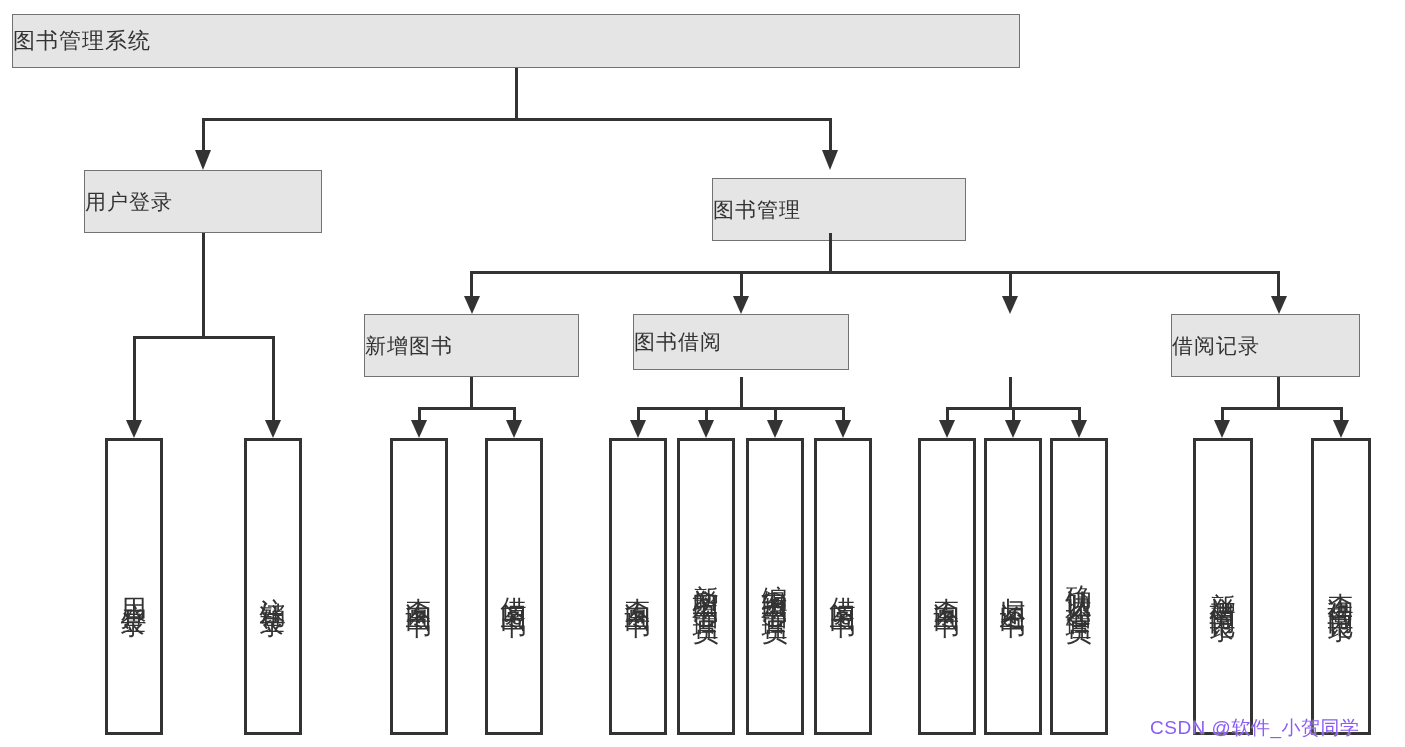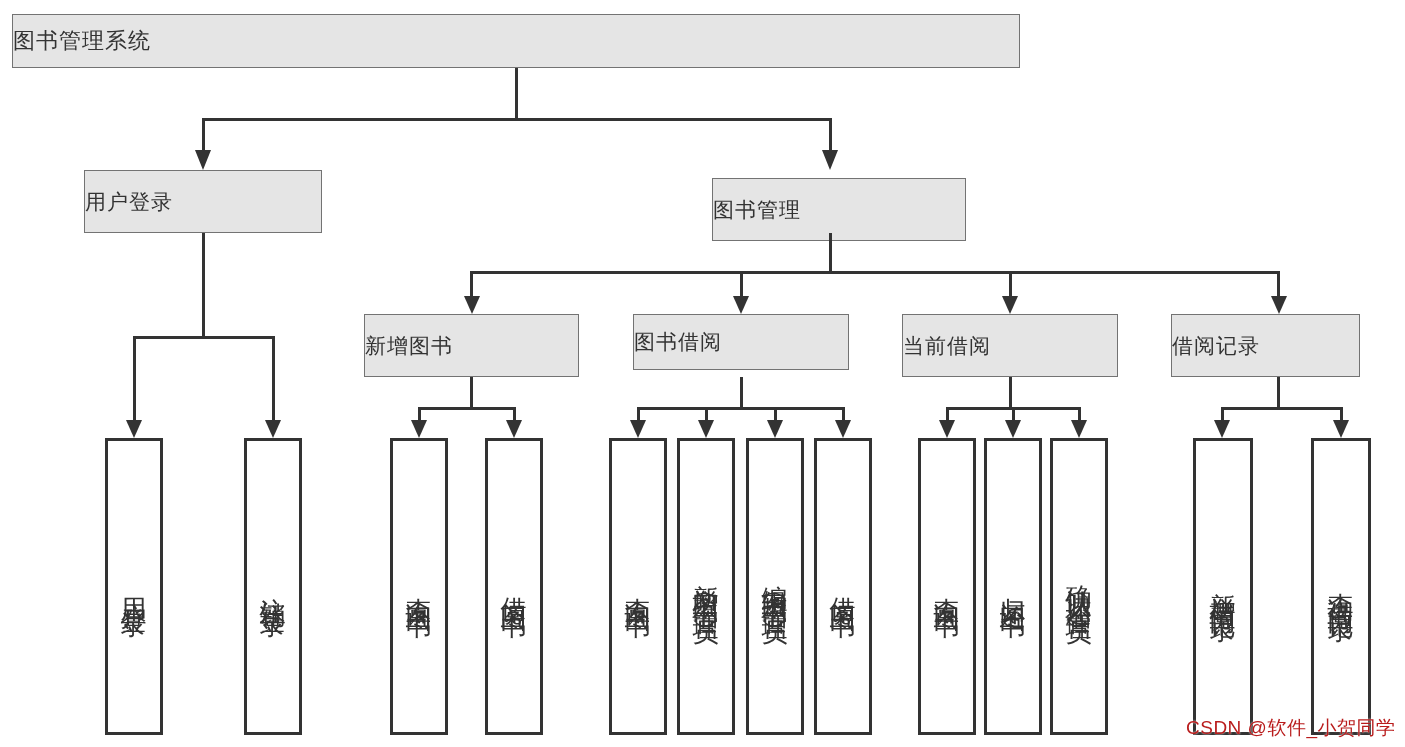--- a/index.html
+++ b/index.html
@@ -27,22 +27,22 @@
   }
   .vl { position:absolute; width:3px; background:#333333; }
   .hl { position:absolute; height:3px; background:#333333; }
   .ah {
     position:absolute; width:0; height:0;
     border-left:8px solid transparent; border-right:8px solid transparent;
     border-top:18px solid #333333;
   }
   .ah.big { border-left-width:8px; border-right-width:8px; border-top-width:20px; }
   #watermark {
-    position:absolute; left:1186px; top:715px;
-    font-size:19px; color:#b91c1c; letter-spacing:0.5px;
+    position:absolute; left:1150px; top:715px;
+    font-size:19px; color:#8b5cf6; letter-spacing:0.5px;
     text-shadow:0 0 2px #ffffff; white-space:nowrap;
   }
 </style>
 </head>
 <body>
 
 <div id="canvas">
 
   <div class="hbox root" style="left:12px; top:14px; width:1008px; height:54px;">
     <span>图书管理系统</span>
@@ -53,23 +53,20 @@
   </div>
   <div class="hbox" style="left:712px; top:178px; width:254px; height:63px;">
     <span>图书管理</span>
   </div>
 
   <div class="hbox" style="left:364px; top:314px; width:215px; height:63px;">
     <span>新增图书</span>
   </div>
   <div class="hbox" style="left:633px; top:314px; width:216px; height:56px;">
     <span>图书借阅</span>
-  </div>
-  <div class="hbox" style="left:902px; top:314px; width:216px; height:63px;">
-    <span>当前借阅</span>
   </div>
   <div class="hbox" style="left:1171px; top:314px; width:189px; height:63px;">
     <span>借阅记录</span>
   </div>
 
   <div class="vbox" style="left:105px;">
     <span class="vtext">用户登录</span>
   </div>
   <div class="vbox" style="left:244px;">
     <span class="vtext">注销登录</span>

